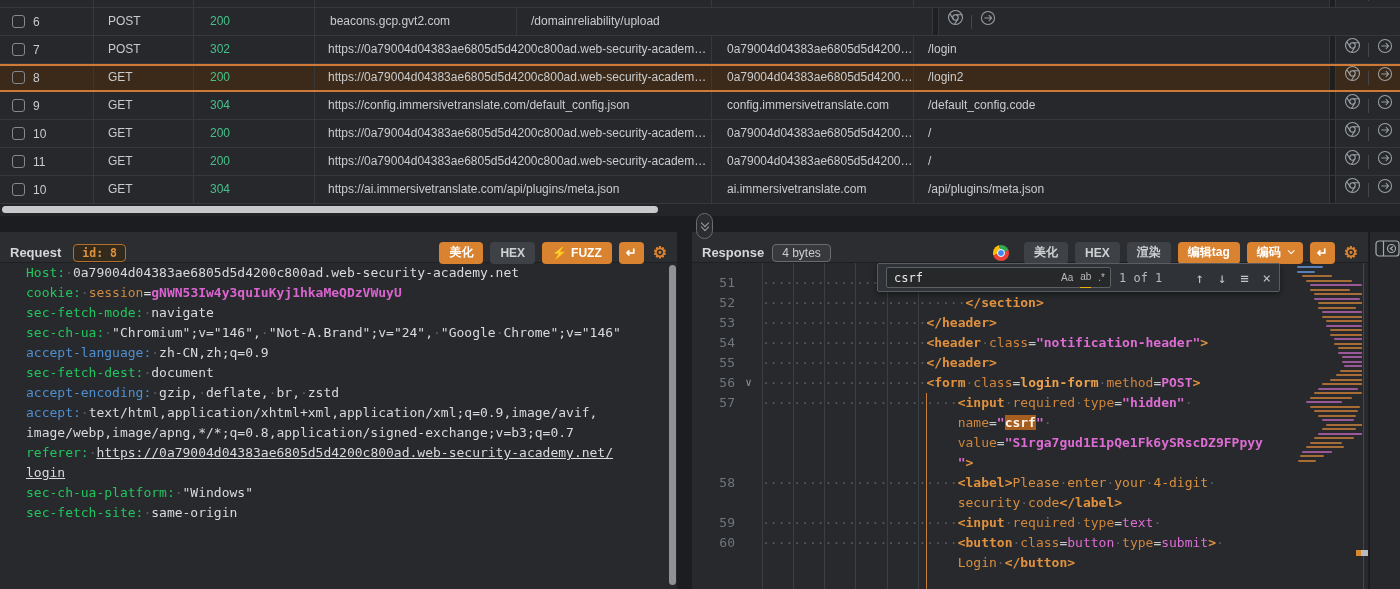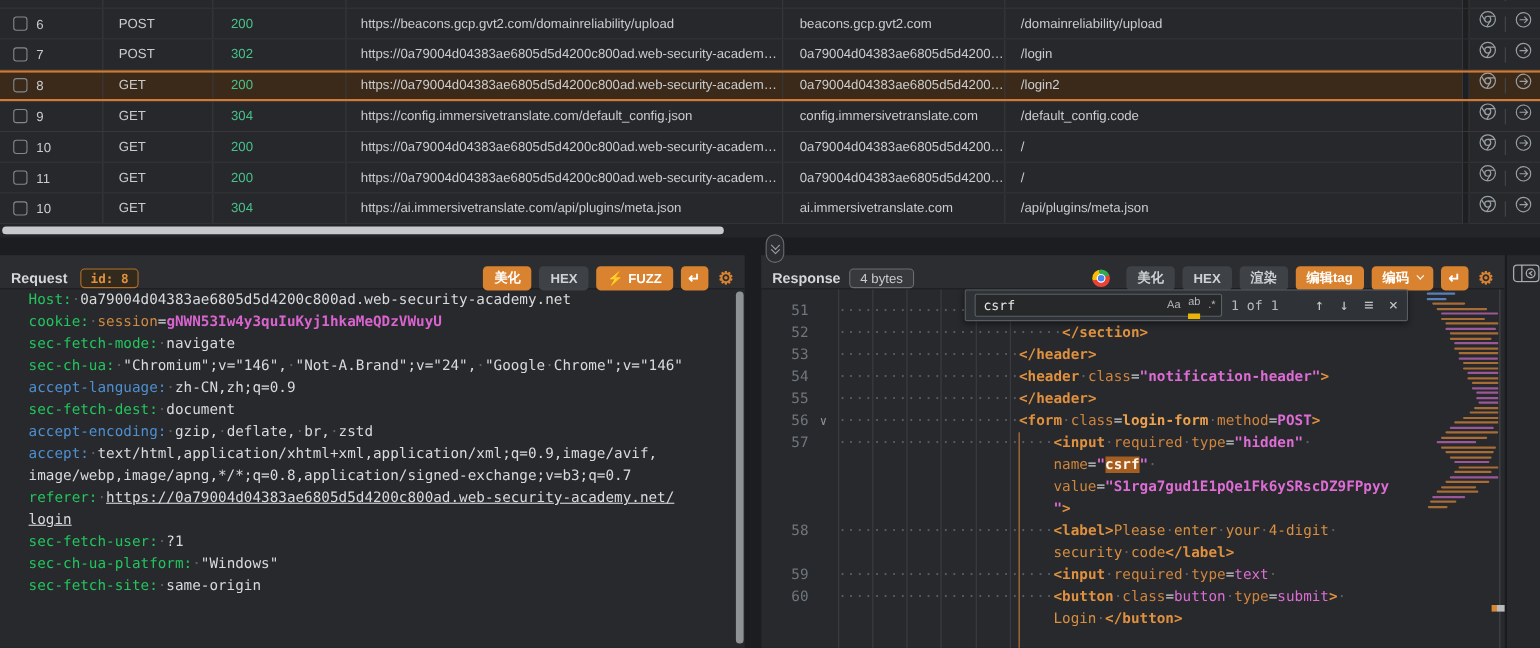--- a/index.html
+++ b/index.html
@@ -103,21 +103,21 @@
 
   
   .findw{position:absolute;left:185px;top:0px;width:403px;height:29px;background:#2f3236;
          border:1px solid #595d61;border-radius:2px;box-shadow:0 2px 6px rgba(0,0,0,.45);
          display:flex;align-items:center;padding:0 8px;gap:8px;z-index:40;}
   .findbox{width:225px;height:21px;background:#26282a;border:1px solid #5c6064;border-radius:2px;
            display:flex;align-items:center;padding:0 5px;}
   .findbox input{background:transparent;border:none;outline:none;color:#e8e8e8;
                  font-family:"DejaVu Sans Mono",monospace;font-size:12px;width:140px;}
   .fic{color:#b6babd;font-size:10px;margin-left:7px;font-family:Liberation Sans, sans-serif;}
-  .fic.u{border-bottom:5px solid #eab308;}
+  .fic.u{border-bottom:1px solid #eab308;}
   .fcount{font-size:12px;color:#b6babd;}
   .fnav{color:#c2c5c8;font-size:14px;margin-left:6px;}
 
   
   .minimap{position:absolute;left:602px;top:1px;width:68px;bottom:0;overflow:hidden;}
   .mmbar{position:absolute;height:2px;border-radius:1px;opacity:.85;}
   .mm-o{background:#c07838;} .mm-p{background:#b060ac;} .mm-b{background:#5f8fd0;}
   .mmline{position:absolute;left:671px;top:0;bottom:0;width:1px;background:#45484b;}
   .mmmark{position:absolute;left:664px;top:287px;width:24px;height:6px;
           background:linear-gradient(to right,#d8872e 0 5px,#b9bbbd 5px);}
@@ -145,21 +145,20 @@
             <span></span>
           </div>
         </div>
         <div class="trow">
           <div class="tc c-id">
             <span class="cb"></span>
             <span>6</span>
           </div>
           <div class="tc c-met">POST</div>
           <div class="tc c-st">200</div>
-          <div class="tc c-url">https://beacons.gcp.gvt2.com/domainreliability/upload</div>
           <div class="tc c-host">beacons.gcp.gvt2.com</div>
           <div class="tc c-path">/domainreliability/upload</div>
           <div class="tc c-sb"></div>
           <div class="tc c-ic">
             <span><svg viewBox="0 0 20 20" width="17" height="17">
                 <g fill="none" stroke="#9aa0a6" stroke-width="1.3">
                   <circle cx="10" cy="10" r="8.2"></circle>
                   <circle cx="10" cy="10" r="3.2"></circle>
                   <path d="M10 6.8h8M7.2 11.6 3.2 5.2M12.8 11.6 8.9 18"></path>
                 </g>
@@ -375,21 +374,20 @@
             <div class="cl"><span class="sg-key">cookie:</span><span class="sg-ws">·</span><span class="sg-ora">session</span><span class="sg-pln">=</span><span class="sg-mag">gNWN53Iw4y3quIuKyj1hkaMeQDzVWuyU</span></div>
             <div class="cl"><span class="sg-key">sec-fetch-mode:</span><span class="sg-ws">·</span><span class="sg-pln">navigate</span></div>
             <div class="cl"><span class="sg-key">sec-ch-ua:</span><span class="sg-ws">·</span><span class="sg-pln">"Chromium";v="146",</span><span class="sg-ws">·</span><span class="sg-pln">"Not-A.Brand";v="24",</span><span class="sg-ws">·</span><span class="sg-pln">"Google</span><span class="sg-ws">·</span><span class="sg-pln">Chrome";v="146"</span></div>
             <div class="cl"><span class="sg-key2">accept-language:</span><span class="sg-ws">·</span><span class="sg-pln">zh-CN,zh;q=0.9</span></div>
             <div class="cl"><span class="sg-key">sec-fetch-dest:</span><span class="sg-ws">·</span><span class="sg-pln">document</span></div>
             <div class="cl"><span class="sg-key2">accept-encoding:</span><span class="sg-ws">·</span><span class="sg-pln">gzip,</span><span class="sg-ws">·</span><span class="sg-pln">deflate,</span><span class="sg-ws">·</span><span class="sg-pln">br,</span><span class="sg-ws">·</span><span class="sg-pln">zstd</span></div>
             <div class="cl"><span class="sg-key2">accept:</span><span class="sg-ws">·</span><span class="sg-pln">text/html,application/xhtml+xml,application/xml;q=0.9,image/avif,</span></div>
             <div class="cl"><span class="sg-pln">image/webp,image/apng,*/*;q=0.8,application/signed-exchange;v=b3;q=0.7</span></div>
             <div class="cl"><span class="sg-key">referer:</span><span class="sg-ws">·</span><span class="sg-lnk">https://0a79004d04383ae6805d5d4200c800ad.web-security-academy.net/</span></div>
             <div class="cl"><span class="sg-lnk">login</span></div>
-            <div class="cl"><span class="sg-key">sec-fetch-user:</span><span class="sg-ws">·</span><span class="sg-pln">?1</span></div>
             <div class="cl"><span class="sg-key">sec-ch-ua-platform:</span><span class="sg-ws">·</span><span class="sg-pln">"Windows"</span></div>
             <div class="cl"><span class="sg-key">sec-fetch-site:</span><span class="sg-ws">·</span><span class="sg-pln">same-origin</span></div>
           </div>
         <div class="req-scroll"></div>
       </div>
     </div>
 
     <div class="panel p-resp">
       <div class="phead">
         <span class="ptitle">Response</span>

